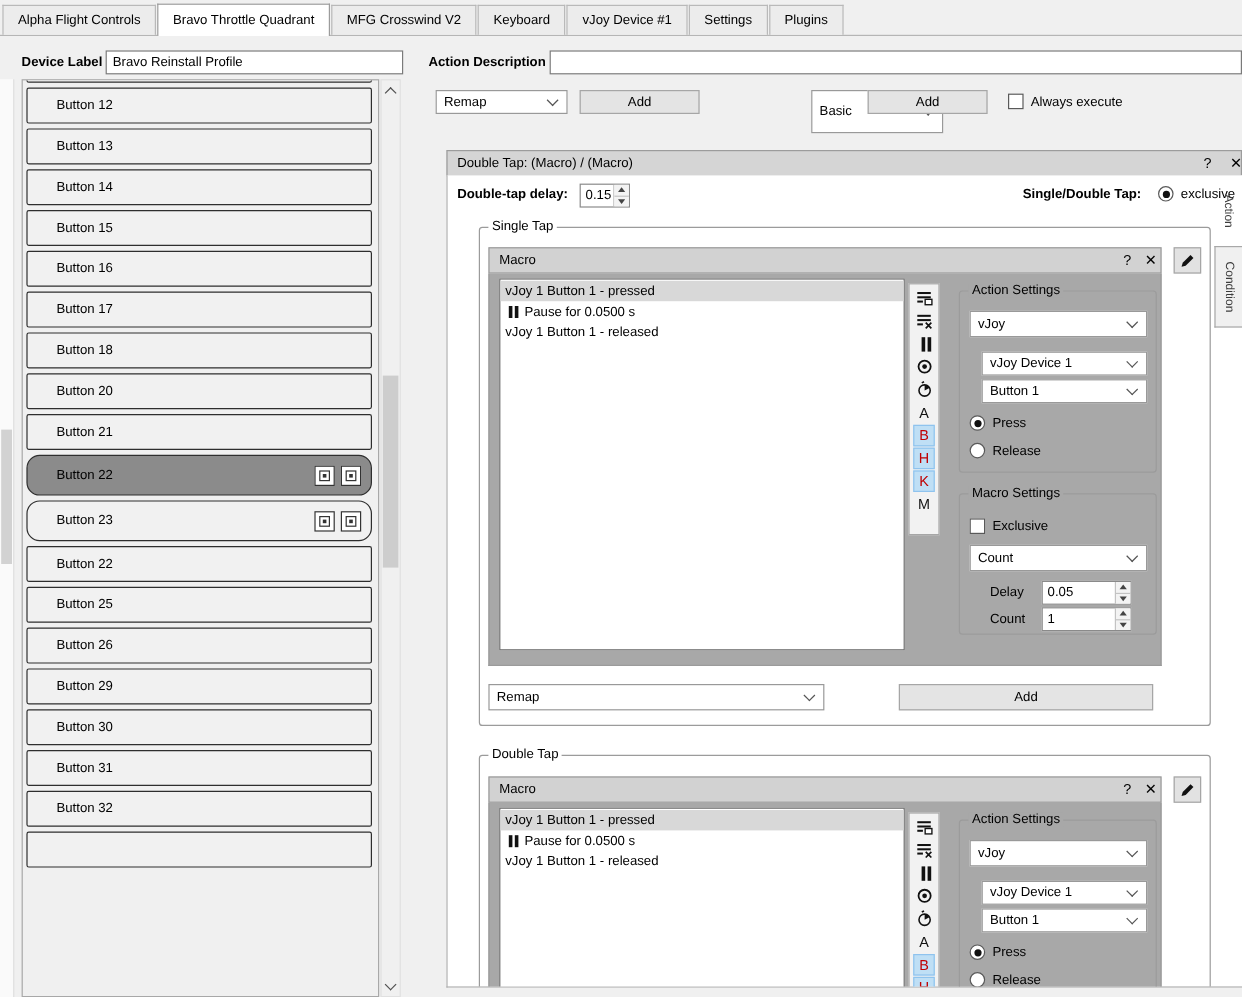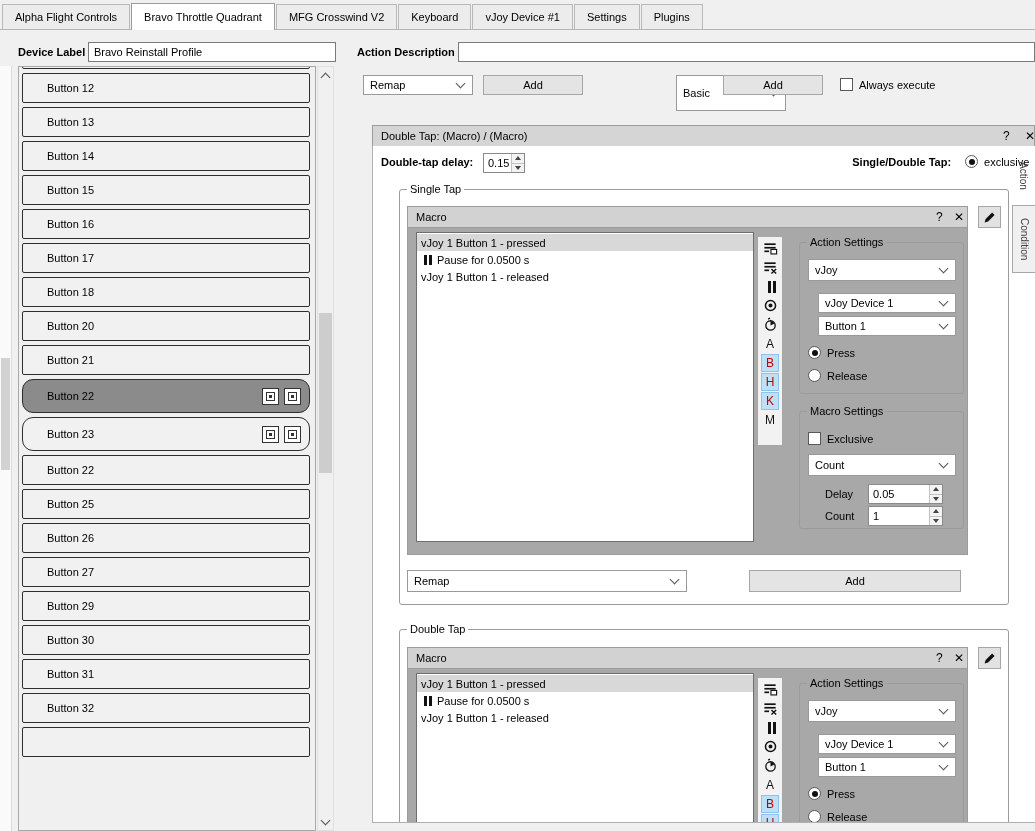--- a/index.html
+++ b/index.html
@@ -169,23 +169,20 @@
       <div class="sbtn">
           <span>Button 22</span>
         </div>
       <div class="sbtn">
           <span>Button 25</span>
         </div>
       <div class="sbtn">
           <span>Button 26</span>
         </div>
       <div class="sbtn">
-          <span>Button 27</span>
-        </div>
-      <div class="sbtn">
           <span>Button 29</span>
         </div>
       <div class="sbtn">
           <span>Button 30</span>
         </div>
       <div class="sbtn">
           <span>Button 31</span>
         </div>
       <div class="sbtn">
           <span>Button 32</span>

